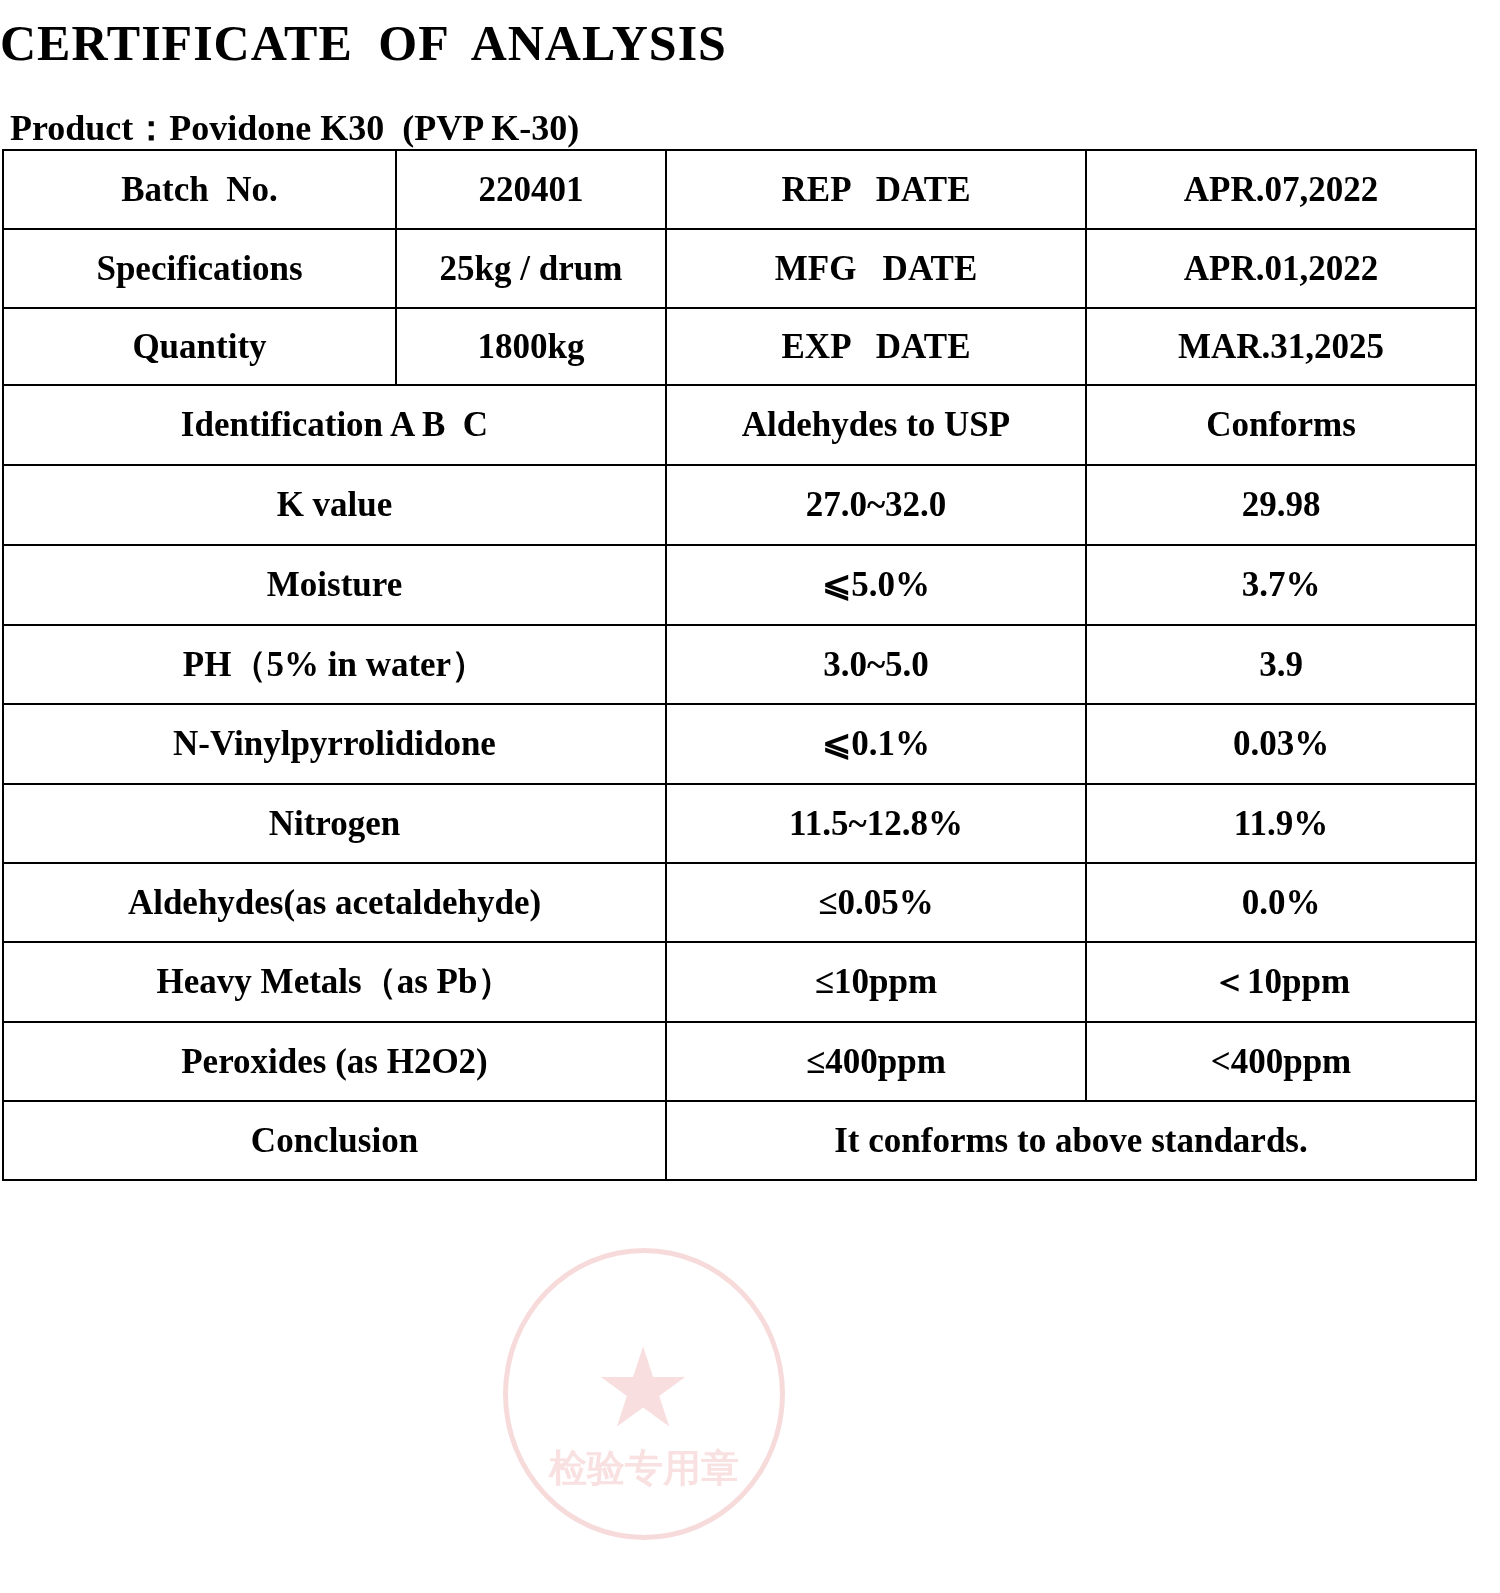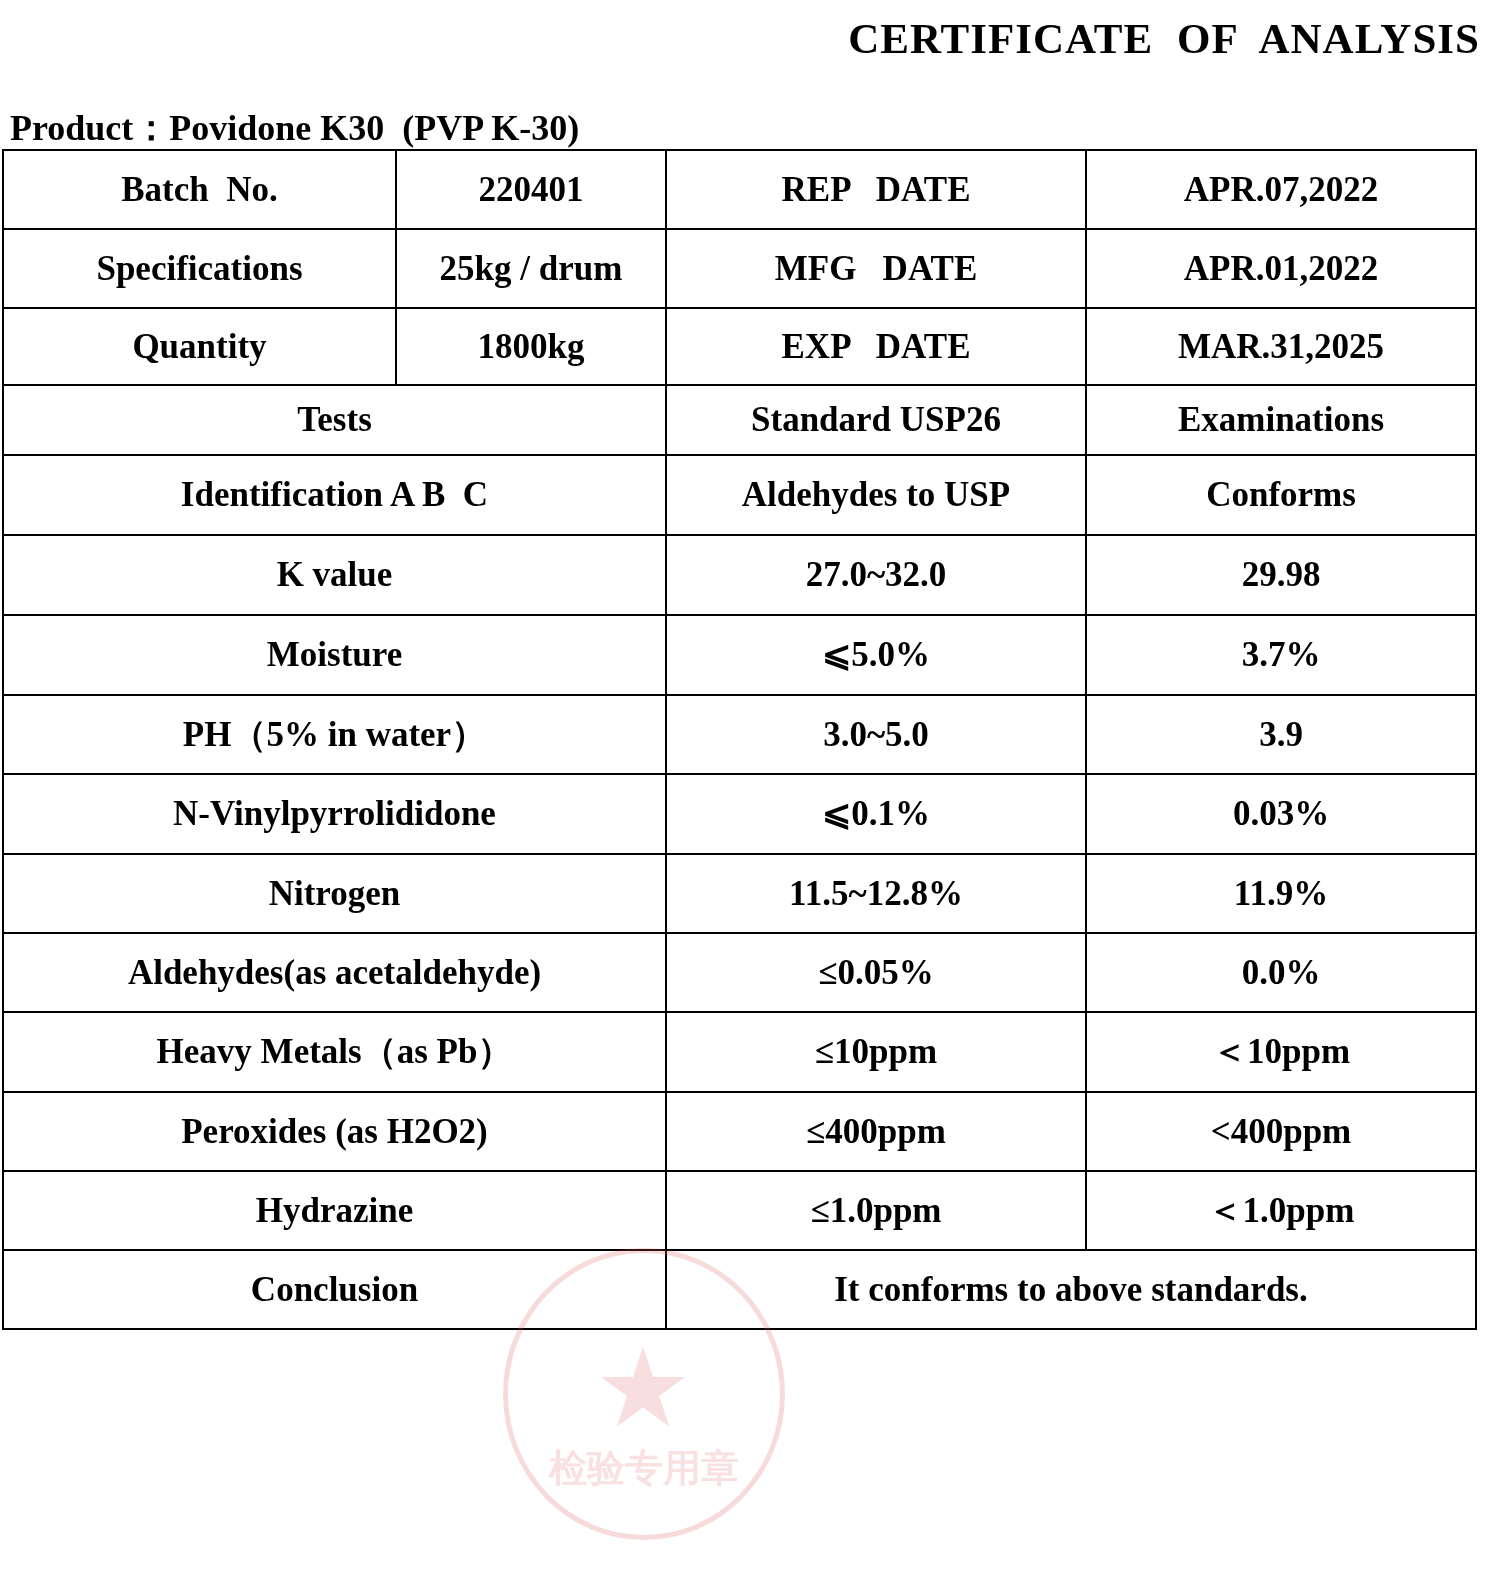--- a/index.html
+++ b/index.html
@@ -14,22 +14,22 @@
       overflow: hidden;
       font-family: "Liberation Serif", "DejaVu Serif", serif;
       color: #000;
       font-weight: bold;
     }
     .title {
       position: absolute;
       top: 14px;
       left: 0;
       width: 1480px;
-      text-align: right;
-      font-size: 43px;
+      text-align: left;
+      font-size: 50px;
       letter-spacing: 1px;
       word-spacing: 12px;
     }
     .product {
       position: absolute;
       top: 104px;
       left: 10px;
       font-size: 36px;
       white-space: pre;
     }
@@ -120,25 +120,20 @@
       <td class="inner-v">MFG   DATE</td>
       <td>APR.01,2022</td>
     </tr>
     <tr class="r80">
       <td>Quantity</td>
       <td class="inner-v">1800kg</td>
       <td class="inner-v">EXP   DATE</td>
       <td>MAR.31,2025</td>
     </tr>
 
-    <tr class="r73">
-      <td colspan="2">Tests</td>
-      <td class="inner-v">Standard USP26</td>
-      <td>Examinations</td>
-    </tr>
 
     <tr class="r83">
       <td colspan="2">Identification A B  C</td>
       <td class="inner-v">Aldehydes to USP</td>
       <td>Conforms</td>
     </tr>
     <tr class="r83">
       <td colspan="2">K value</td>
       <td class="inner-v">27.0~32.0</td>
       <td>29.98</td>
@@ -171,25 +166,20 @@
     <tr class="r83">
       <td colspan="2">Heavy Metals（as Pb）</td>
       <td class="inner-v">≤10ppm</td>
       <td>＜10ppm</td>
     </tr>
     <tr class="r82">
       <td colspan="2">Peroxides (as H2O2)</td>
       <td class="inner-v">≤400ppm</td>
       <td>&lt;400ppm</td>
     </tr>
-    <tr class="r82">
-      <td colspan="2">Hydrazine</td>
-      <td class="inner-v">≤1.0ppm</td>
-      <td>＜1.0ppm</td>
-    </tr>
 
     <tr class="r82">
       <td colspan="2">Conclusion</td>
       <td colspan="2">It conforms to above standards.</td>
     </tr>
   </tbody>
 </table>
 
 <div class="stamp">
   <div class="star">★</div>

